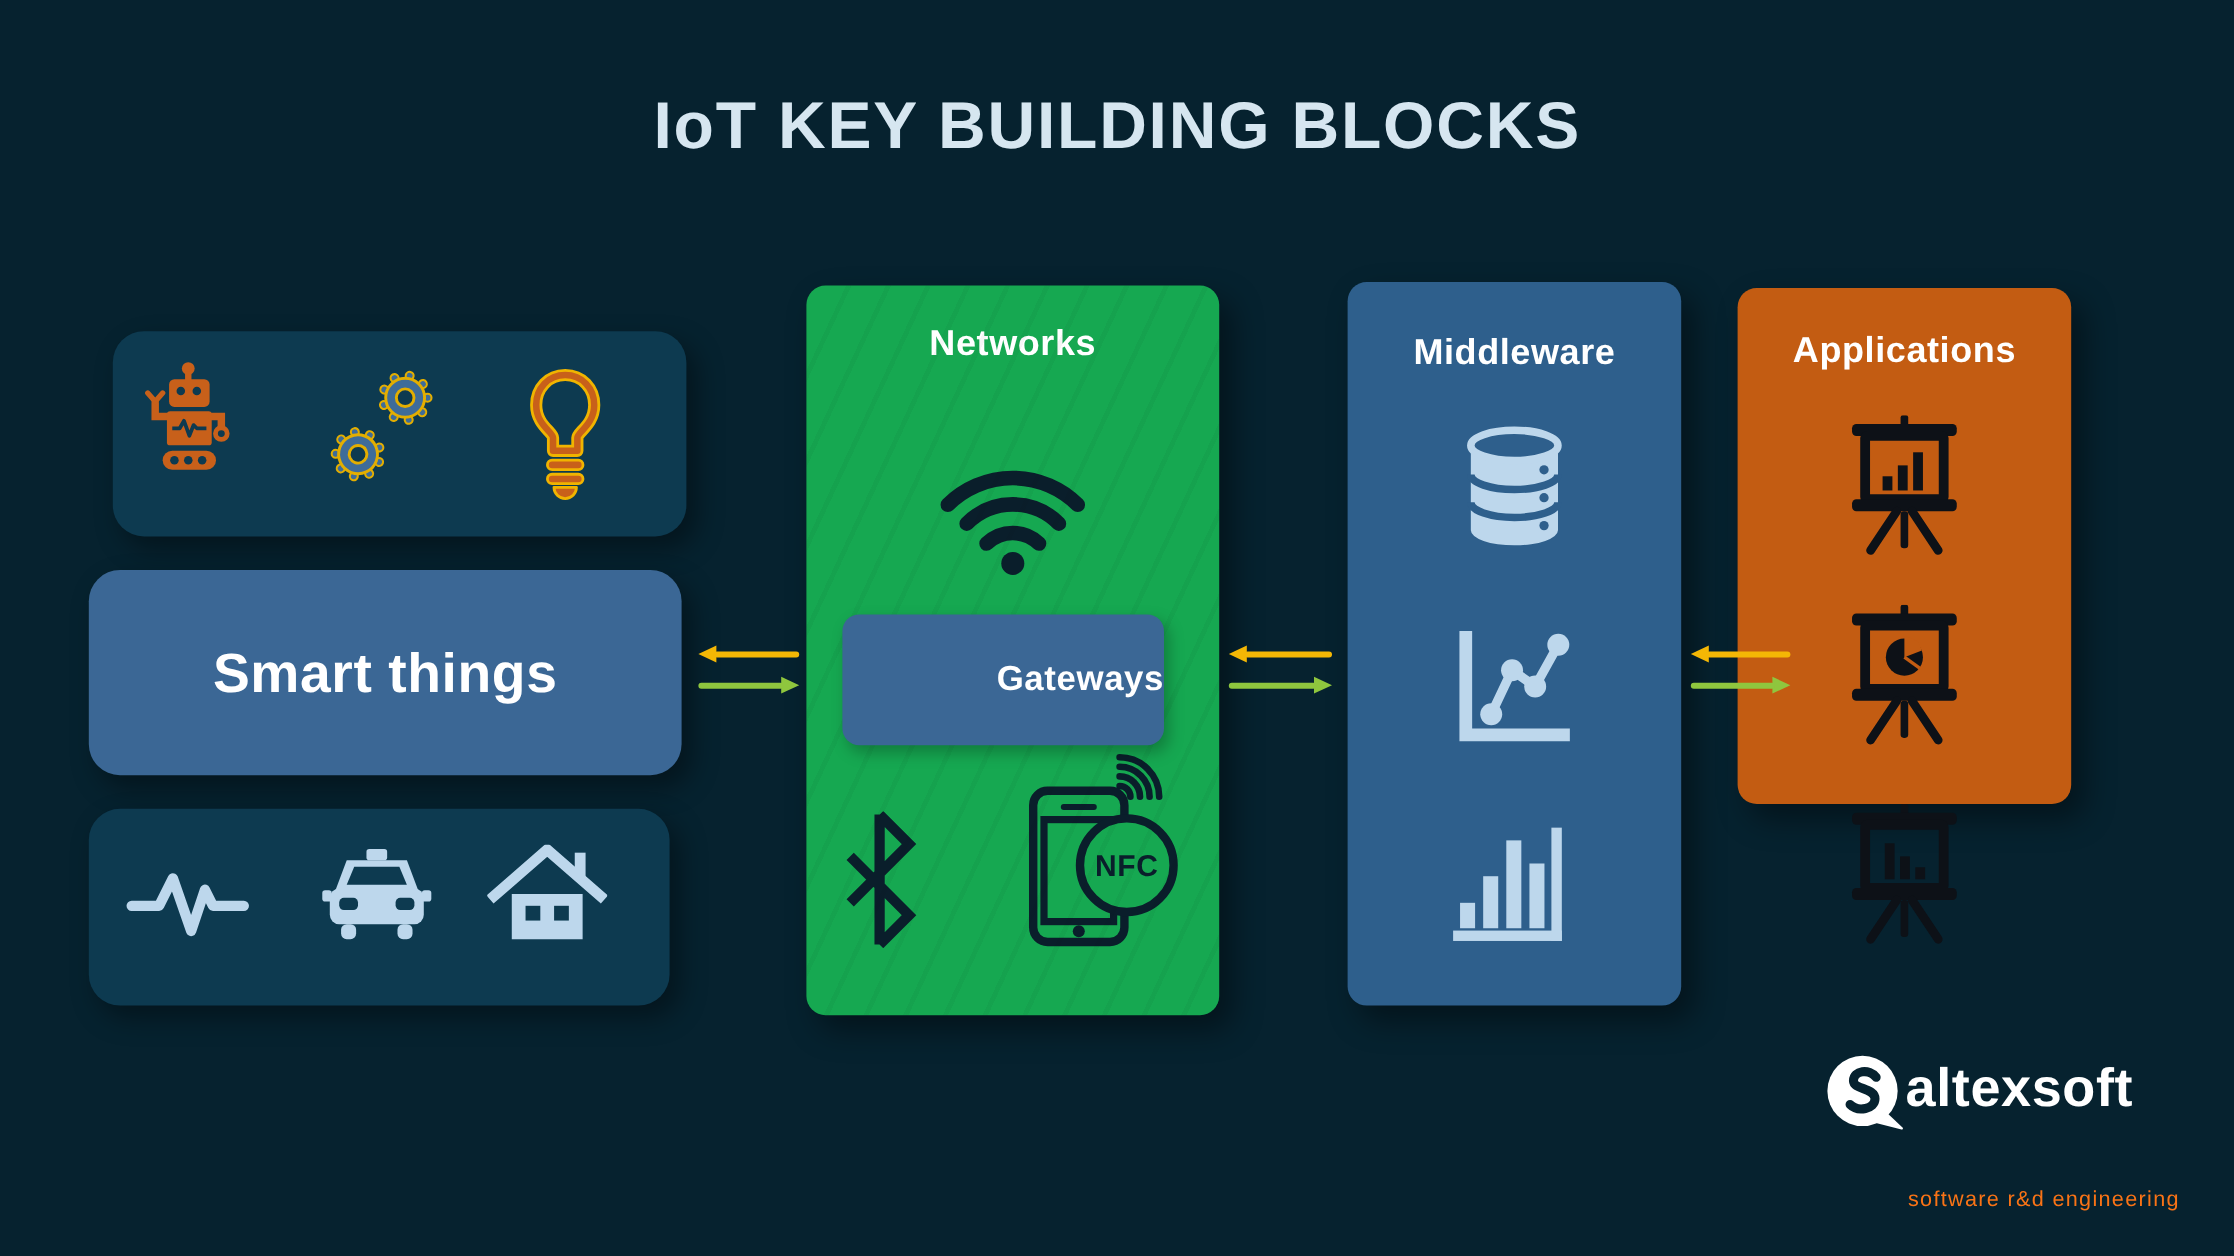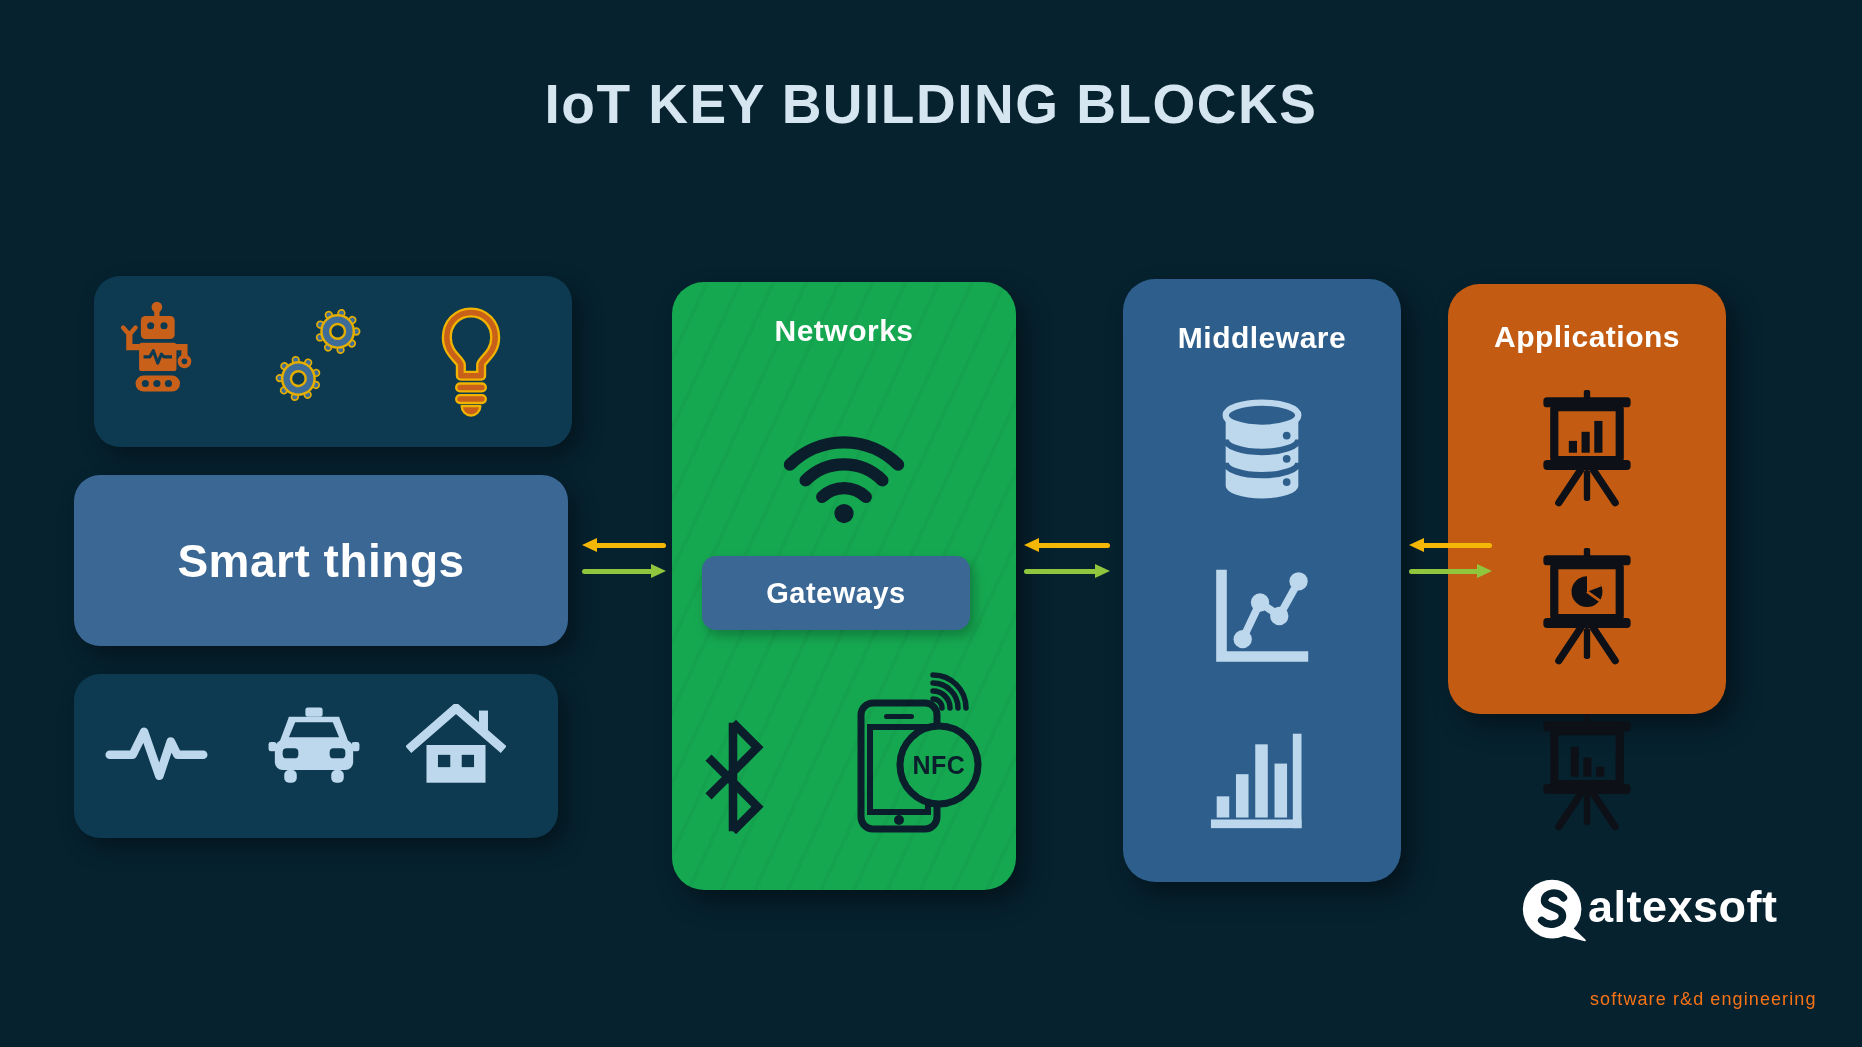--- a/index.html
+++ b/index.html
@@ -18,36 +18,36 @@
     font-size:55px;font-weight:700;letter-spacing:1.5px;color:var(--title-color);margin-top:12px;}
 
   .box{position:absolute;border-radius:26px;box-shadow:8px 10px 22px rgba(0,0,0,0.38);}
   .box-dark{background:var(--panel-dark);}
   .box-devices{left:94px;top:276px;width:478px;height:171px;}
   .box-smart{left:74px;top:475px;width:494px;height:171px;background:var(--steel-blue);
     display:flex;align-items:center;justify-content:center;}
   .box-smart .label{color:#fff;font-size:46px;font-weight:700;letter-spacing:0.5px;}
   .box-context{left:74px;top:674px;width:484px;height:164px;}
 
-  .block{position:absolute;border-radius:32px;box-shadow:10px 12px 26px rgba(0,0,0,0.42);margin-top:44px;}
+  .block{position:absolute;border-radius:16px;box-shadow:10px 12px 26px rgba(0,0,0,0.42);}
   .block-networks{left:672px;top:238px;width:344px;height:608px;background:var(--green);}
   .block-networks::after{content:"";position:absolute;inset:0;border-radius:inherit;
     background:repeating-linear-gradient(115deg,rgba(0,0,0,0.035) 0 4px,transparent 4px 30px);
     pointer-events:none;}
   .block-middleware{left:1123px;top:235px;width:278px;height:603px;background:var(--middleware-blue);}
   .block-applications{left:1448px;top:240px;width:278px;height:430px;background:var(--orange);}
   .block-title{position:absolute;left:0;right:0;text-align:center;color:#fff;
     font-size:30px;font-weight:700;letter-spacing:0.5px;}
   .block-networks .block-title{top:32px;}
   .block-middleware .block-title{top:42px;}
   .block-applications .block-title{top:36px;}
 
-  .gateways-btn{position:absolute;left:30px;top:274px;width:268px;height:74px;
+  .gateways-btn{position:absolute;left:30px;top:274px;width:268px;height:109px;
     background:var(--steel-blue);border-radius:14px;display:flex;align-items:center;
-    justify-content:center;box-shadow:4px 6px 12px rgba(0,0,0,0.25);z-index:2;}
+    justify-content:flex-end;box-shadow:4px 6px 12px rgba(0,0,0,0.25);z-index:2;}
   .gateways-btn .label{color:#fff;font-size:29px;font-weight:700;letter-spacing:0.5px;}
 
   .icon{position:absolute;}
   .icon svg{display:block;width:100%;height:100%;}
 
   .arrow-pair{position:absolute;}
   .arrow{position:relative;height:14px;}
   .arrow + .arrow{margin-top:12px;}
   .arrow .shaft{position:absolute;top:4.5px;height:5px;border-radius:2.5px;}
   .arrow .head{position:absolute;top:0;width:0;height:0;

